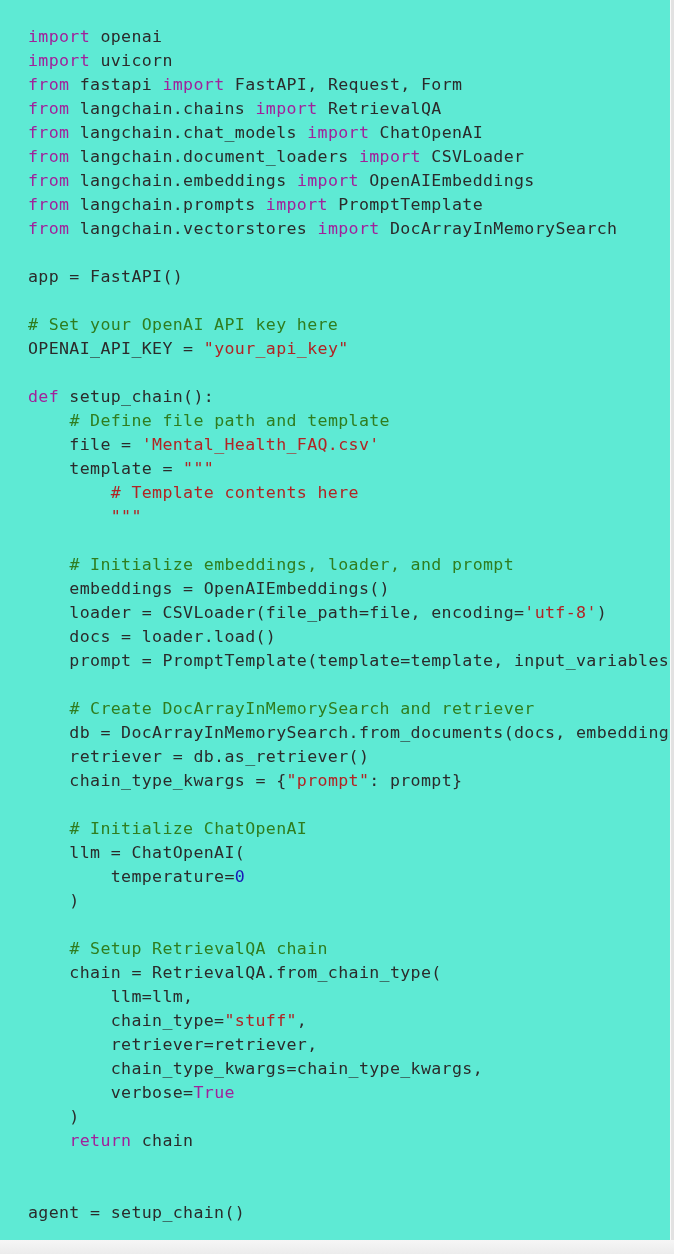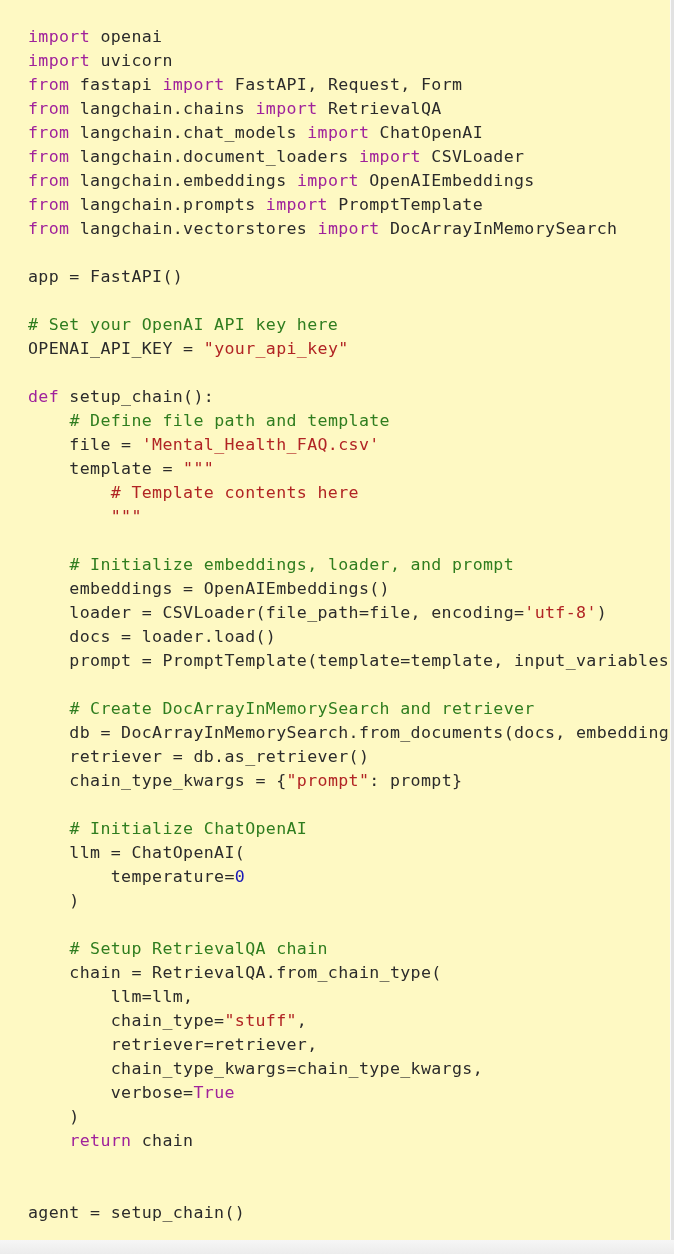--- a/index.html
+++ b/index.html
@@ -4,21 +4,21 @@
 <style>
   html, body { margin: 0; padding: 0; }
   body {
     width: 674px; height: 1254px; overflow: hidden;
     background: #f9f9f9;
     position: relative;
   }
   .code-block {
     position: absolute; left: 0; top: 0;
     width: 670px; height: 1240px;
-    background: #fef9c3;
+    background: #5eead4;
     overflow: hidden;
   }
   .right-edge {
     position: absolute; right: 0; top: 0; width: 3px; height: 1254px;
     background: #e2e2e2;
   }
   .bottom-fade {
     position: absolute; left: 0; bottom: 0; width: 674px; height: 14px;
     background: linear-gradient(#f6f6f6, #ececec);
   }

